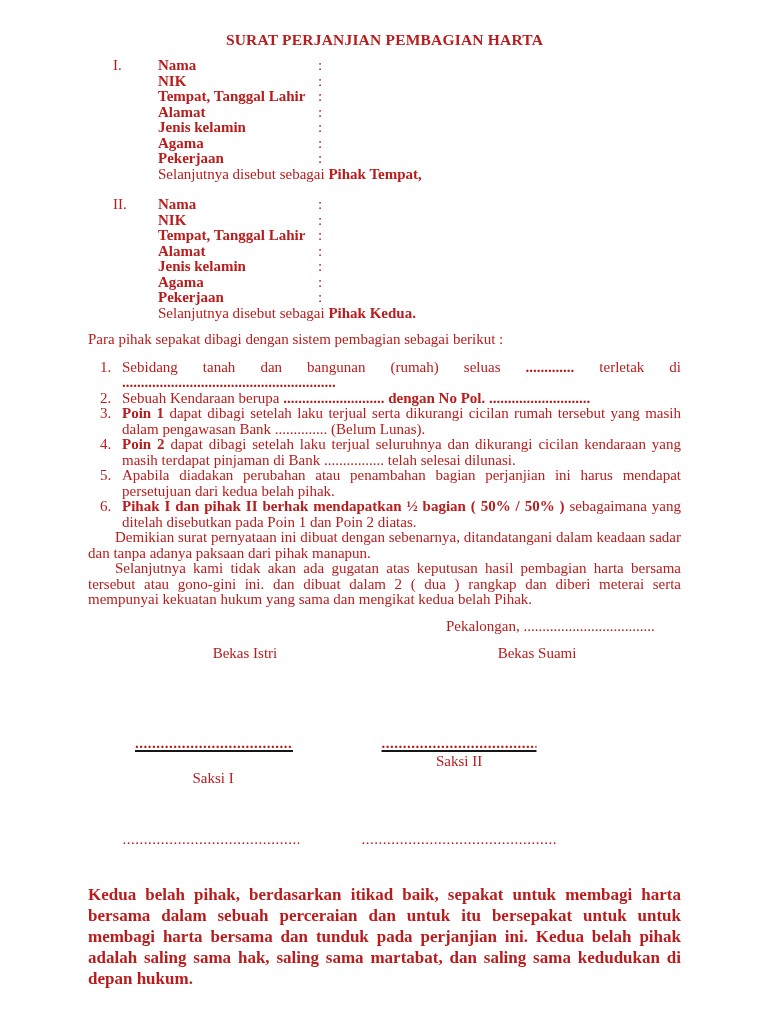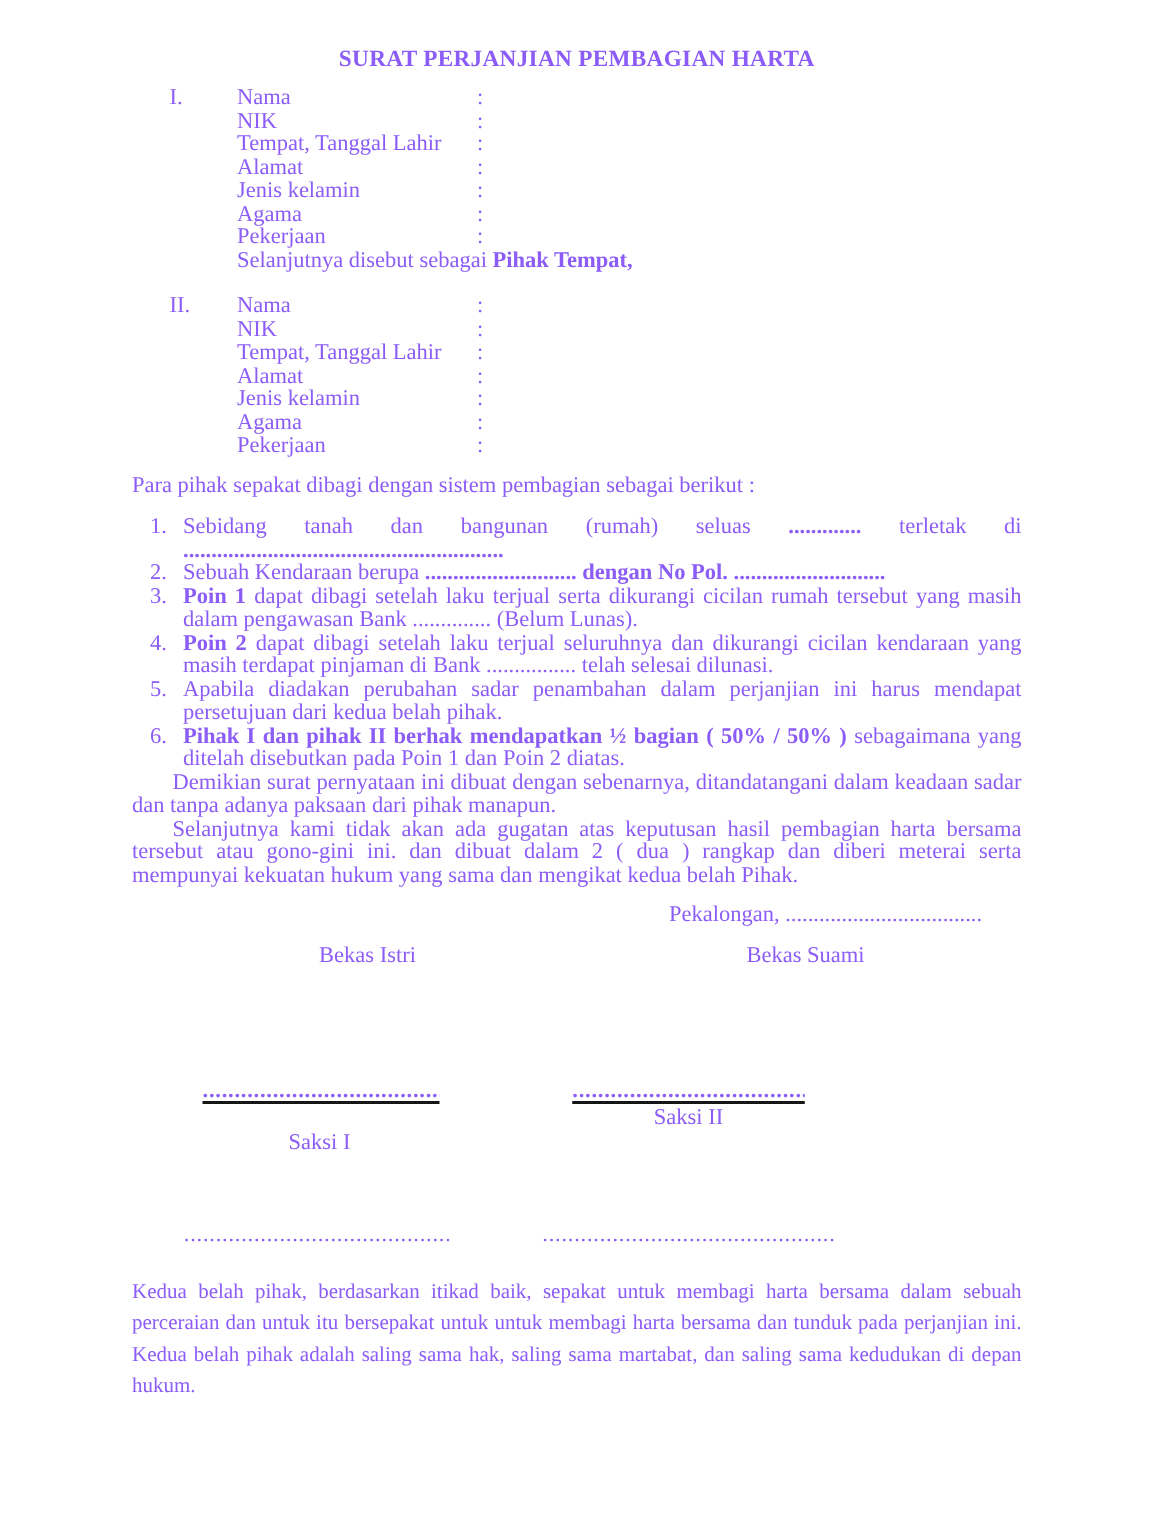--- a/index.html
+++ b/index.html
@@ -1,27 +1,27 @@
 <!DOCTYPE html>
 <html><head>
 <meta charset="utf-8">
 <style>
   html,body{margin:0;padding:0;background:#ffffff;}
   .page{
     position:relative;width:768px;height:1024px;background:#ffffff;overflow:hidden;
     font-family:"Liberation Serif","DejaVu Serif",serif;
-    font-size:15px;line-height:15.5px;color:#8b5cf6;
+    font-size:15px;line-height:15.5px;color:#b91c1c;
   }
   .content{position:absolute;left:88px;top:30px;width:593px;}
   .title{text-align:center;font-weight:bold;font-size:15.5px;line-height:19px;margin-bottom:9px;letter-spacing:.2px;}
   .party{display:flex;margin-top:15px;}
   .party.first{margin-top:0;}
   .numeral{margin-left:25px;width:45px;flex:0 0 45px;}
   .fields{flex:1;}
-  .frow .flabel{display:inline-block;width:160px;}
+  .frow .flabel{display:inline-block;width:160px;font-weight:bold;}
   .b{font-weight:bold;}
   .para{text-align:justify;margin:0;}
   .intro{margin-top:11px;}
   .list{margin-top:12px;}
   .litem{display:flex;}
   .lnum{margin-left:12px;width:22px;flex:0 0 22px;}
   .ltext{flex:1;text-align:justify;}
   .closing .para{text-indent:27px;}
   .sign{position:relative;height:252px;}
   .abs{position:absolute;white-space:nowrap;text-align:right;}
@@ -29,21 +29,21 @@
   .sigline{
     display:inline-block;overflow:hidden;white-space:nowrap;
     height:11px;line-height:9px;letter-spacing:.5px;font-weight:bold;
     border-bottom:2px solid #161616;
   }
   .dotline{
     display:inline-block;overflow:hidden;white-space:nowrap;
     height:12px;line-height:11px;letter-spacing:.5px;
   }
   .footer-para{
-    text-align:justify;font-weight:normal;line-height:21px;font-size:14px;margin-top:7px;
+    text-align:justify;font-weight:bold;line-height:21px;font-size:17px;margin-top:24px;
   }
 </style>
 </head>
 <body>
 
 <div class="page">
   <div class="content">
 
     <div class="title">SURAT PERJANJIAN PEMBAGIAN HARTA</div>
 
@@ -64,20 +64,21 @@
     <div class="party">
       <div class="numeral">II.</div>
       <div class="fields">
         <div class="frow"><span class="flabel">Nama</span><span>:</span></div>
         <div class="frow"><span class="flabel">NIK</span><span>:</span></div>
         <div class="frow"><span class="flabel">Tempat, Tanggal Lahir</span><span>:</span></div>
         <div class="frow"><span class="flabel">Alamat</span><span>:</span></div>
         <div class="frow"><span class="flabel">Jenis kelamin</span><span>:</span></div>
         <div class="frow"><span class="flabel">Agama</span><span>:</span></div>
         <div class="frow"><span class="flabel">Pekerjaan</span><span>:</span></div>
+        <div><span>Selanjutnya disebut sebagai </span><span class="b">Pihak Kedua.</span></div>
       </div>
     </div>
 
     <div class="intro">
       <p class="para">Para pihak sepakat dibagi dengan sistem pembagian sebagai berikut :</p>
     </div>
 
     <div class="list">
       <div class="litem">
         <div class="lnum">1.</div>
@@ -90,21 +91,21 @@
       <div class="litem">
         <div class="lnum">3.</div>
         <div class="ltext"><span class="b">Poin 1</span><span> dapat dibagi setelah laku terjual serta dikurangi cicilan rumah tersebut yang masih dalam pengawasan Bank .............. (Belum Lunas).</span></div>
       </div>
       <div class="litem">
         <div class="lnum">4.</div>
         <div class="ltext"><span class="b">Poin 2</span><span> dapat dibagi setelah laku terjual seluruhnya dan dikurangi cicilan kendaraan yang masih terdapat pinjaman di Bank ................ telah selesai dilunasi.</span></div>
       </div>
       <div class="litem">
         <div class="lnum">5.</div>
-        <div class="ltext">Apabila diadakan perubahan sadar penambahan dalam perjanjian ini harus mendapat persetujuan dari kedua belah pihak.</div>
+        <div class="ltext">Apabila diadakan perubahan atau penambahan bagian perjanjian ini harus mendapat persetujuan dari kedua belah pihak.</div>
       </div>
       <div class="litem">
         <div class="lnum">6.</div>
         <div class="ltext"><span class="b">Pihak I dan pihak II berhak mendapatkan ½ bagian ( 50% / 50% )</span><span> sebagaimana yang ditelah disebutkan pada Poin 1 dan Poin 2 diatas.</span></div>
       </div>
     </div>
 
     <div class="closing">
       <p class="para">Demikian surat pernyataan ini dibuat dengan sebenarnya, ditandatangani dalam keadaan sadar dan tanpa adanya paksaan dari pihak manapun.</p>
       <p class="para">Selanjutnya kami tidak akan ada gugatan atas keputusan hasil pembagian harta bersama tersebut atau gono-gini ini. dan dibuat dalam 2 ( dua ) rangkap dan diberi meterai serta mempunyai kekuatan hukum yang sama dan mengikat kedua belah Pihak.</p>

